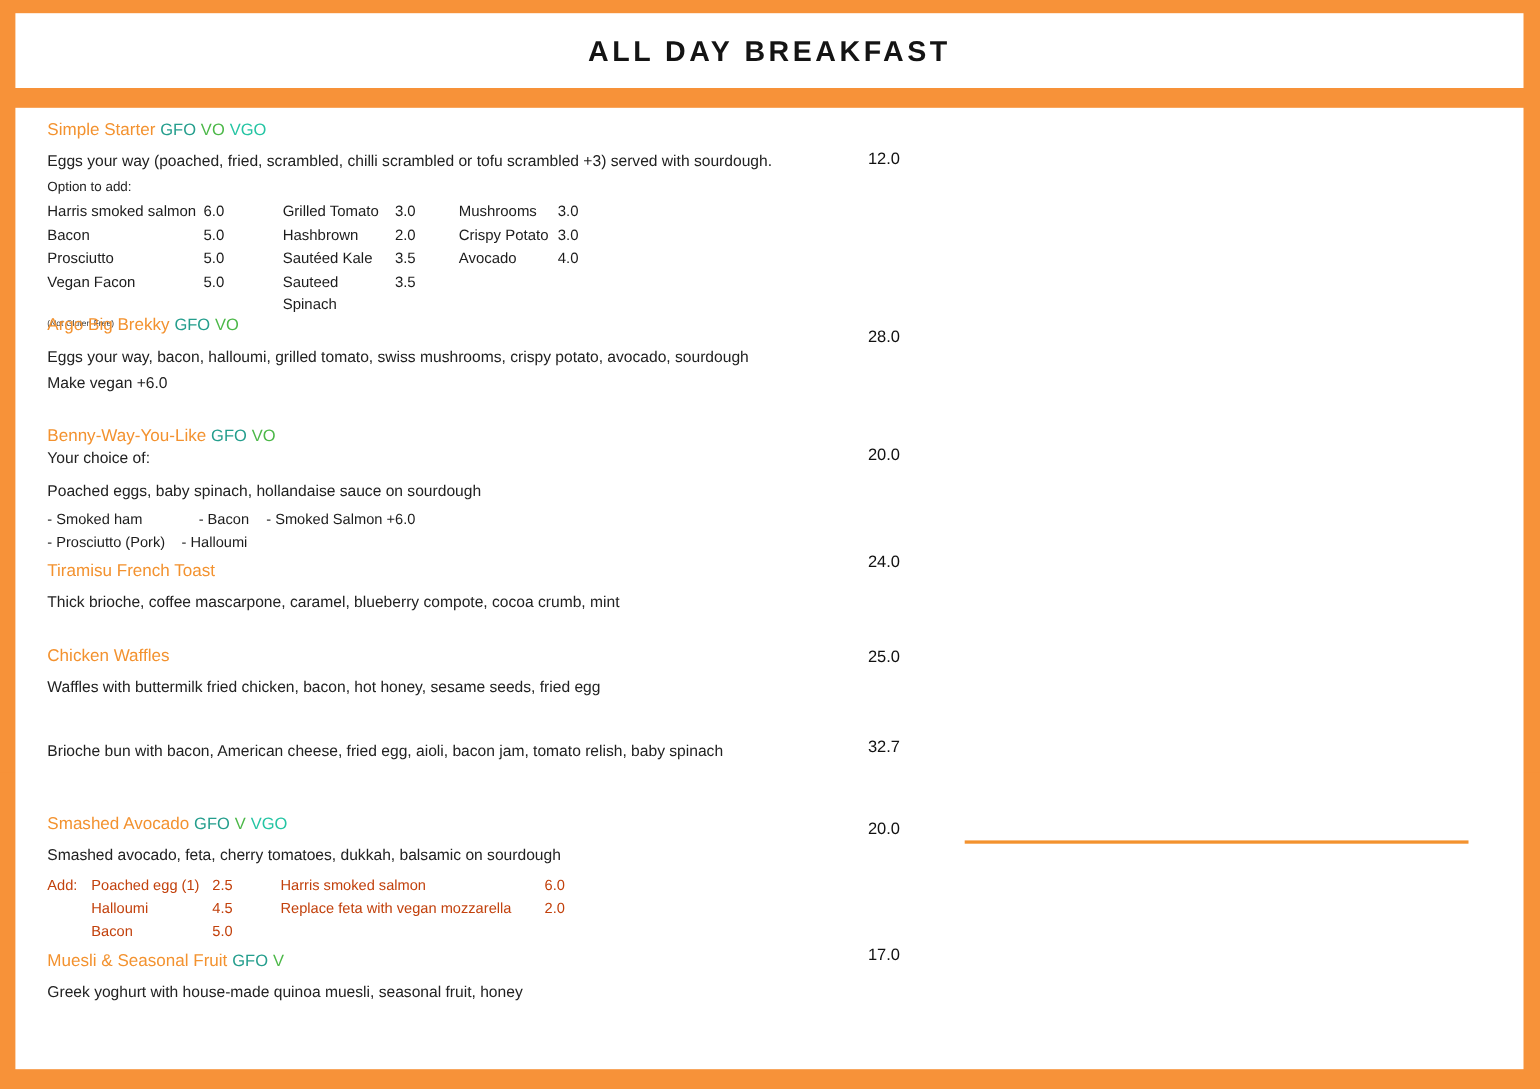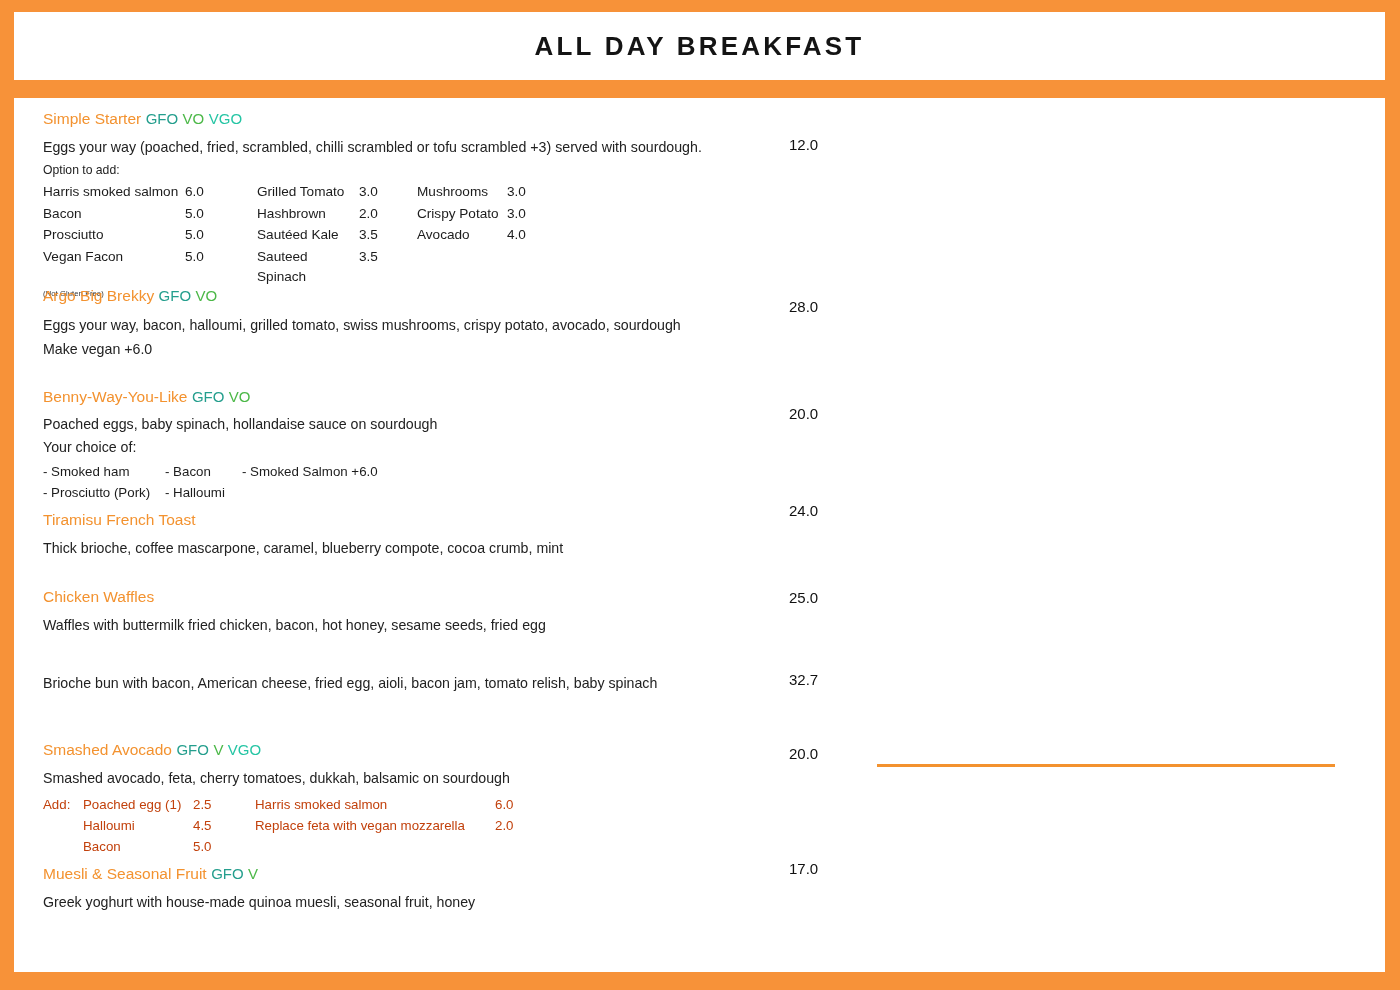--- a/index.html
+++ b/index.html
@@ -49,21 +49,21 @@
   table.addons td{padding:0 0 2px 0;vertical-align:top;line-height:1.45;}
   .w-n1{width:142px;}
   .w-p1{width:72px;}
   .w-n2{width:102px;}
   .w-p2{width:58px;}
   .w-n3{width:90px;}
 
   table.choices{border-collapse:collapse;font-size:13.3px;color:#1c1c1c;}
   table.choices td{padding:0 0 2px 0;line-height:1.45;vertical-align:top;}
   .c-a{width:122px;}
-  .c-b{width:77px;}
+  .c-b{width:77px;text-align:center;}
 
   table.addons2{border-collapse:collapse;font-size:13.3px;color:#c2410c;}
   table.addons2 td{padding:0 0 1px 0;line-height:1.5;vertical-align:top;}
   .a-lab{width:40px;}
   .a-n{width:110px;}
   .a-p{width:62px;}
   .a-n2{width:240px;}
   .divider{
     position:absolute;left:897px;width:458px;height:3px;background:#f3922f;
   }
@@ -143,22 +143,22 @@
           <div class="desc" style="margin-top:1px;">Make vegan +6.0</div>
         </div>
         <div class="PR" style="top:196px;">28.0</div>
 
         <div class="L" style="top:286px;">
           <div class="item-head">
             <span class="name">Benny-Way-You-Like</span>
             <span class="tag gfo">GFO</span>
             <span class="tag vo">VO</span>
           </div>
+          <div class="desc" style="margin-top:0px;">Your choice of:</div>
           <div class="desc" style="margin-top:7px;">Poached eggs, baby spinach, hollandaise sauce on sourdough</div>
-          <div class="desc" style="margin-top:0px;">Your choice of:</div>
           <table class="choices" style="margin-top:3px;">
             <tbody>
                 <tr>
               <td class="c-a">- Smoked ham</td>
               <td class="c-b">- Bacon</td>
               <td>- Smoked Salmon +6.0</td>
             </tr>
             <tr>
               <td>- Prosciutto (Pork)</td>
               <td>- Halloumi</td>

